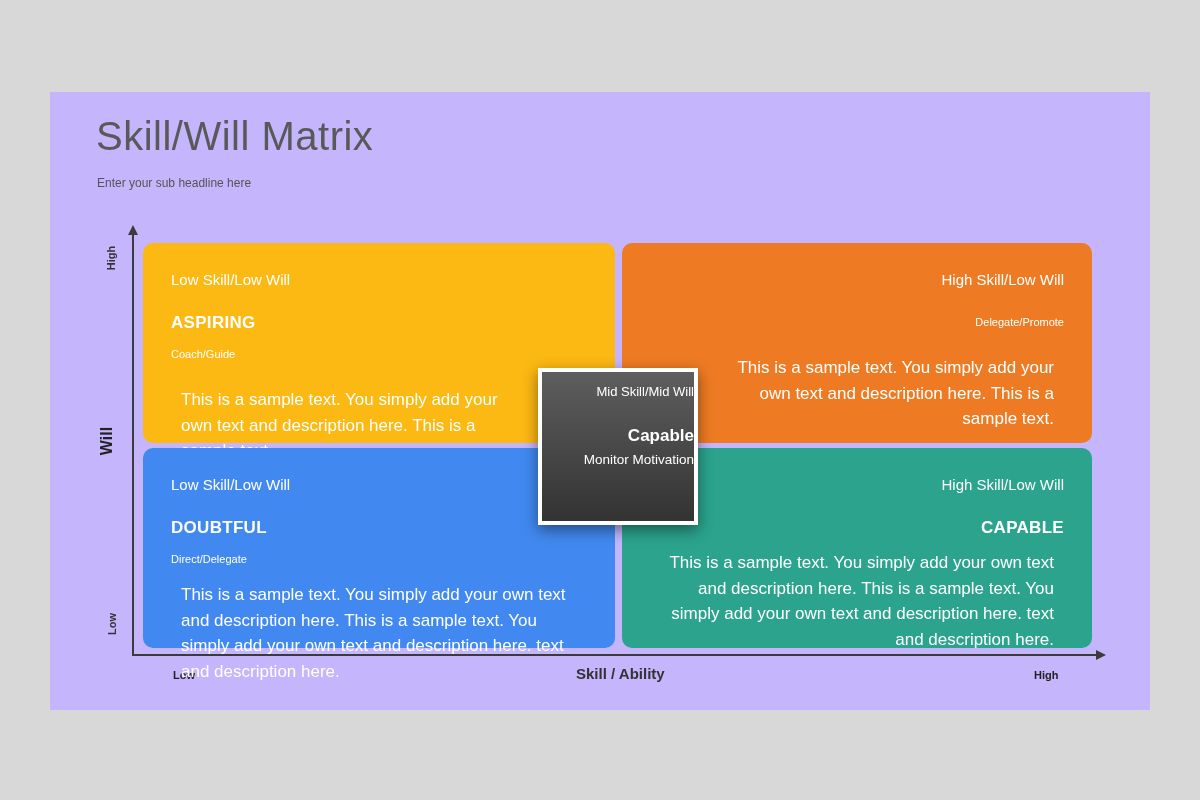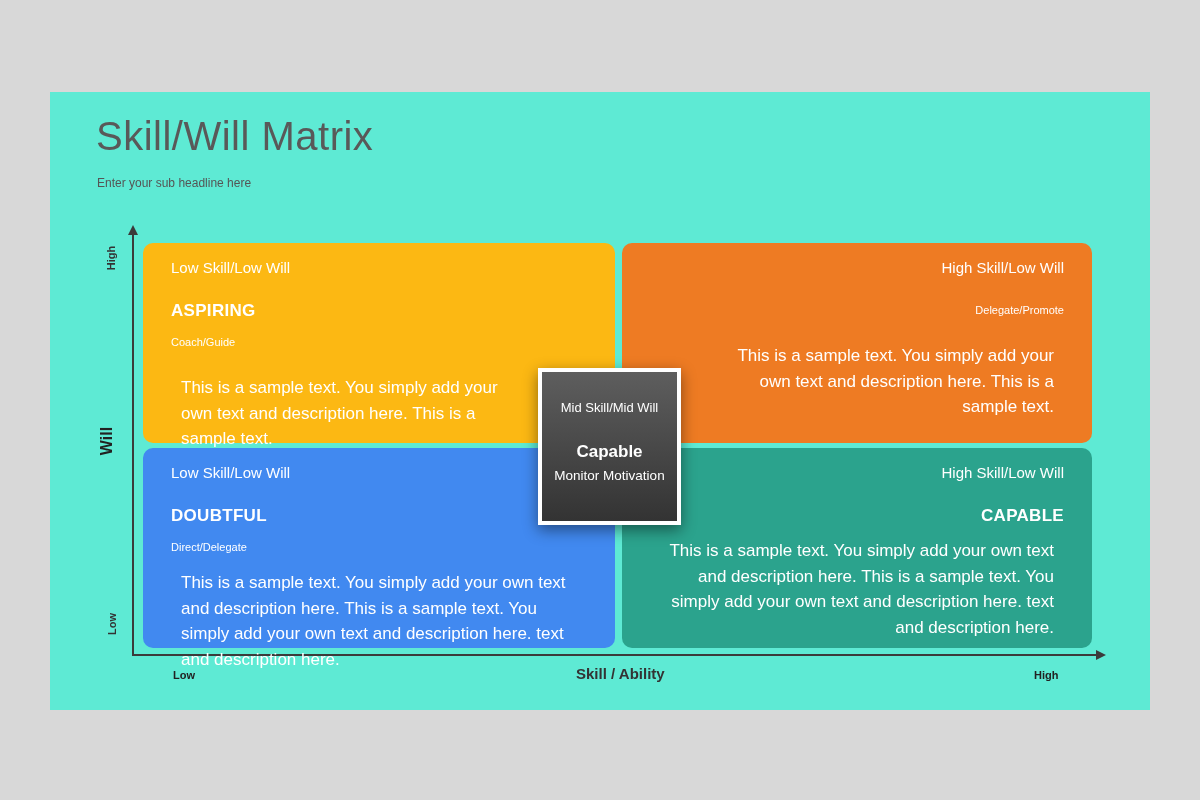--- a/index.html
+++ b/index.html
@@ -8,21 +8,21 @@
     position: relative;
     overflow: hidden;
     background: #d8d8d8;
     font-family: "Liberation Sans", sans-serif;
   }
 
   .slide {
     position: absolute;
     left: 50px; top: 92px;
     width: 1100px; height: 618px;
-    background: #5eead4;
+    background: #c4b5fd;
   }
 
   .page-title {
     position: absolute;
     left: 46px; top: 22px;
     font-size: 40px;
     font-weight: 400;
     color: #595959;
     letter-spacing: 0.5px;
   }
@@ -102,21 +102,21 @@
     color: #333333;
     white-space: nowrap;
   }
 
   
   .quadrant {
     position: absolute;
     border-radius: 10px;
     color: #ffffff;
     box-sizing: border-box;
-    padding: 16px 28px;
+    padding: 28px 28px;
   }
   .q-top-left     { left: 93px;  top: 151px; width: 472px; height: 200px; }
   .q-top-right    { left: 572px; top: 151px; width: 470px; height: 200px; text-align: right; }
   .q-bottom-left  { left: 93px;  top: 356px; width: 472px; height: 200px; }
   .q-bottom-right { left: 572px; top: 356px; width: 470px; height: 200px; text-align: right; }
 
   .q-level {
     font-size: 15px;
     font-weight: 400;
     line-height: 18px;
@@ -141,28 +141,28 @@
     line-height: 1.5;
     margin: 10px;
   }
   .q-top-left .q-desc  { max-width: 335px; }
   .q-top-right .q-desc { max-width: 335px; margin-left: auto; }
 
   
   .center-box {
     position: absolute;
     left: 488px; top: 276px;
-    width: 143px; height: 157px;
+    width: 160px; height: 157px;
     box-sizing: border-box;
     border: 4px solid #ffffff;
     background: linear-gradient(180deg, #5e5e5e 0%, #333333 100%);
     box-shadow: 0 5px 14px rgba(0,0,0,0.45);
     color: #ffffff;
-    text-align: center;
-    padding-top: 28px;
+    text-align: right;
+    padding-top: 12px;
     z-index: 5;
   }
   .c-level {
     font-size: 13px;
     line-height: 16px;
     margin: 0 0 26px 0;
   }
   .c-name {
     font-size: 17px;
     font-weight: 700;

